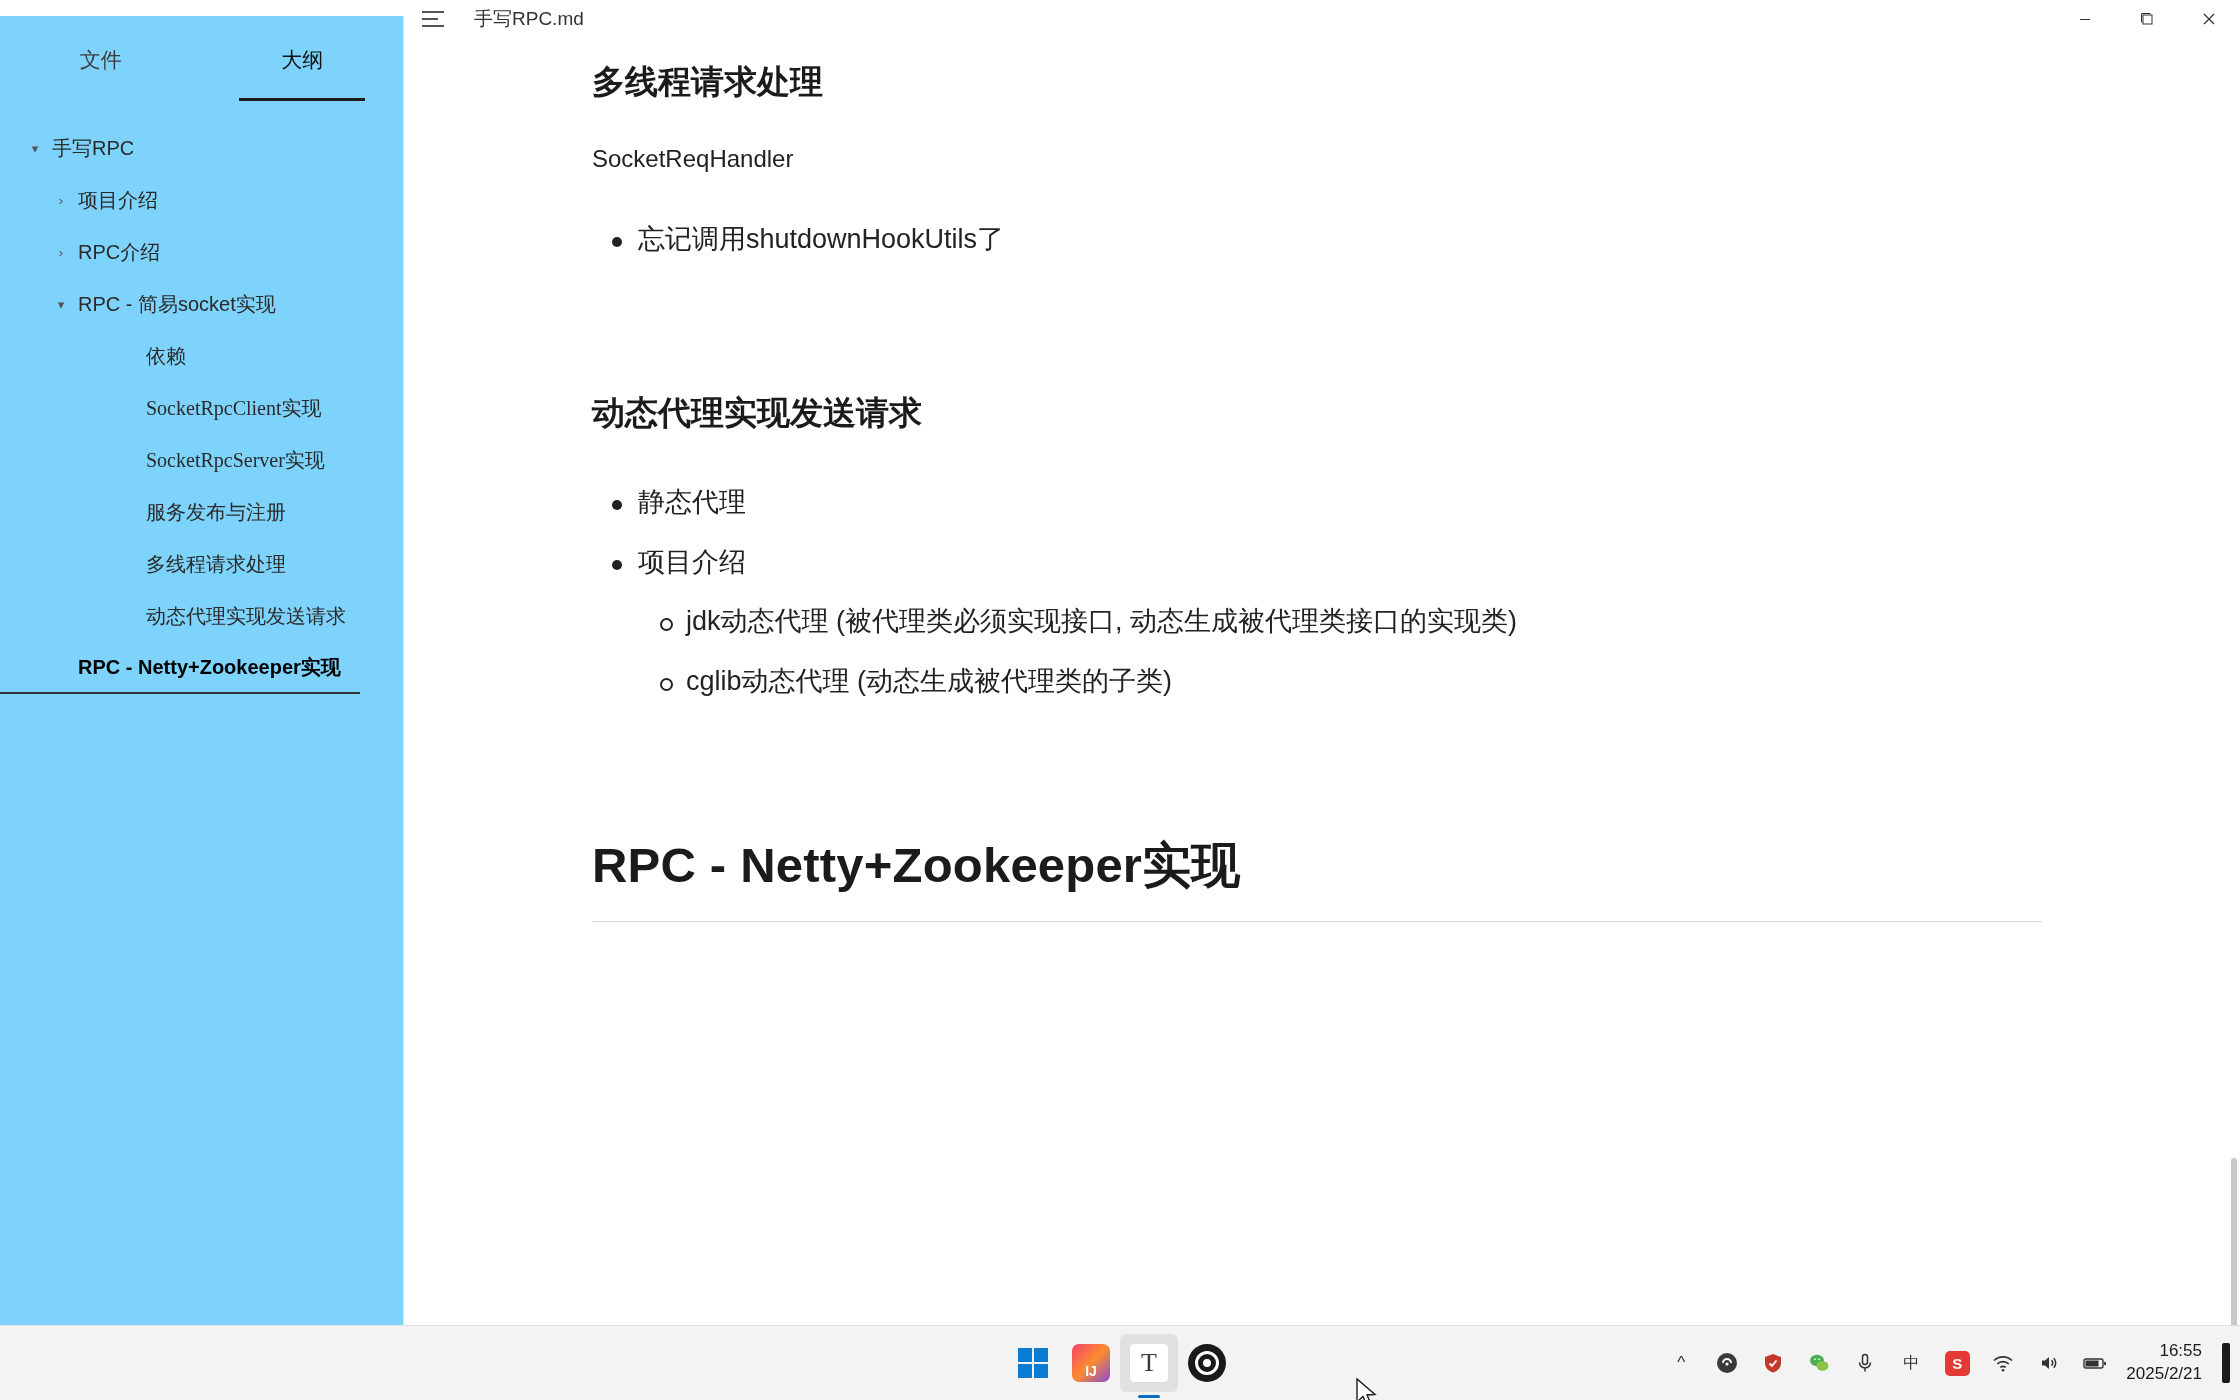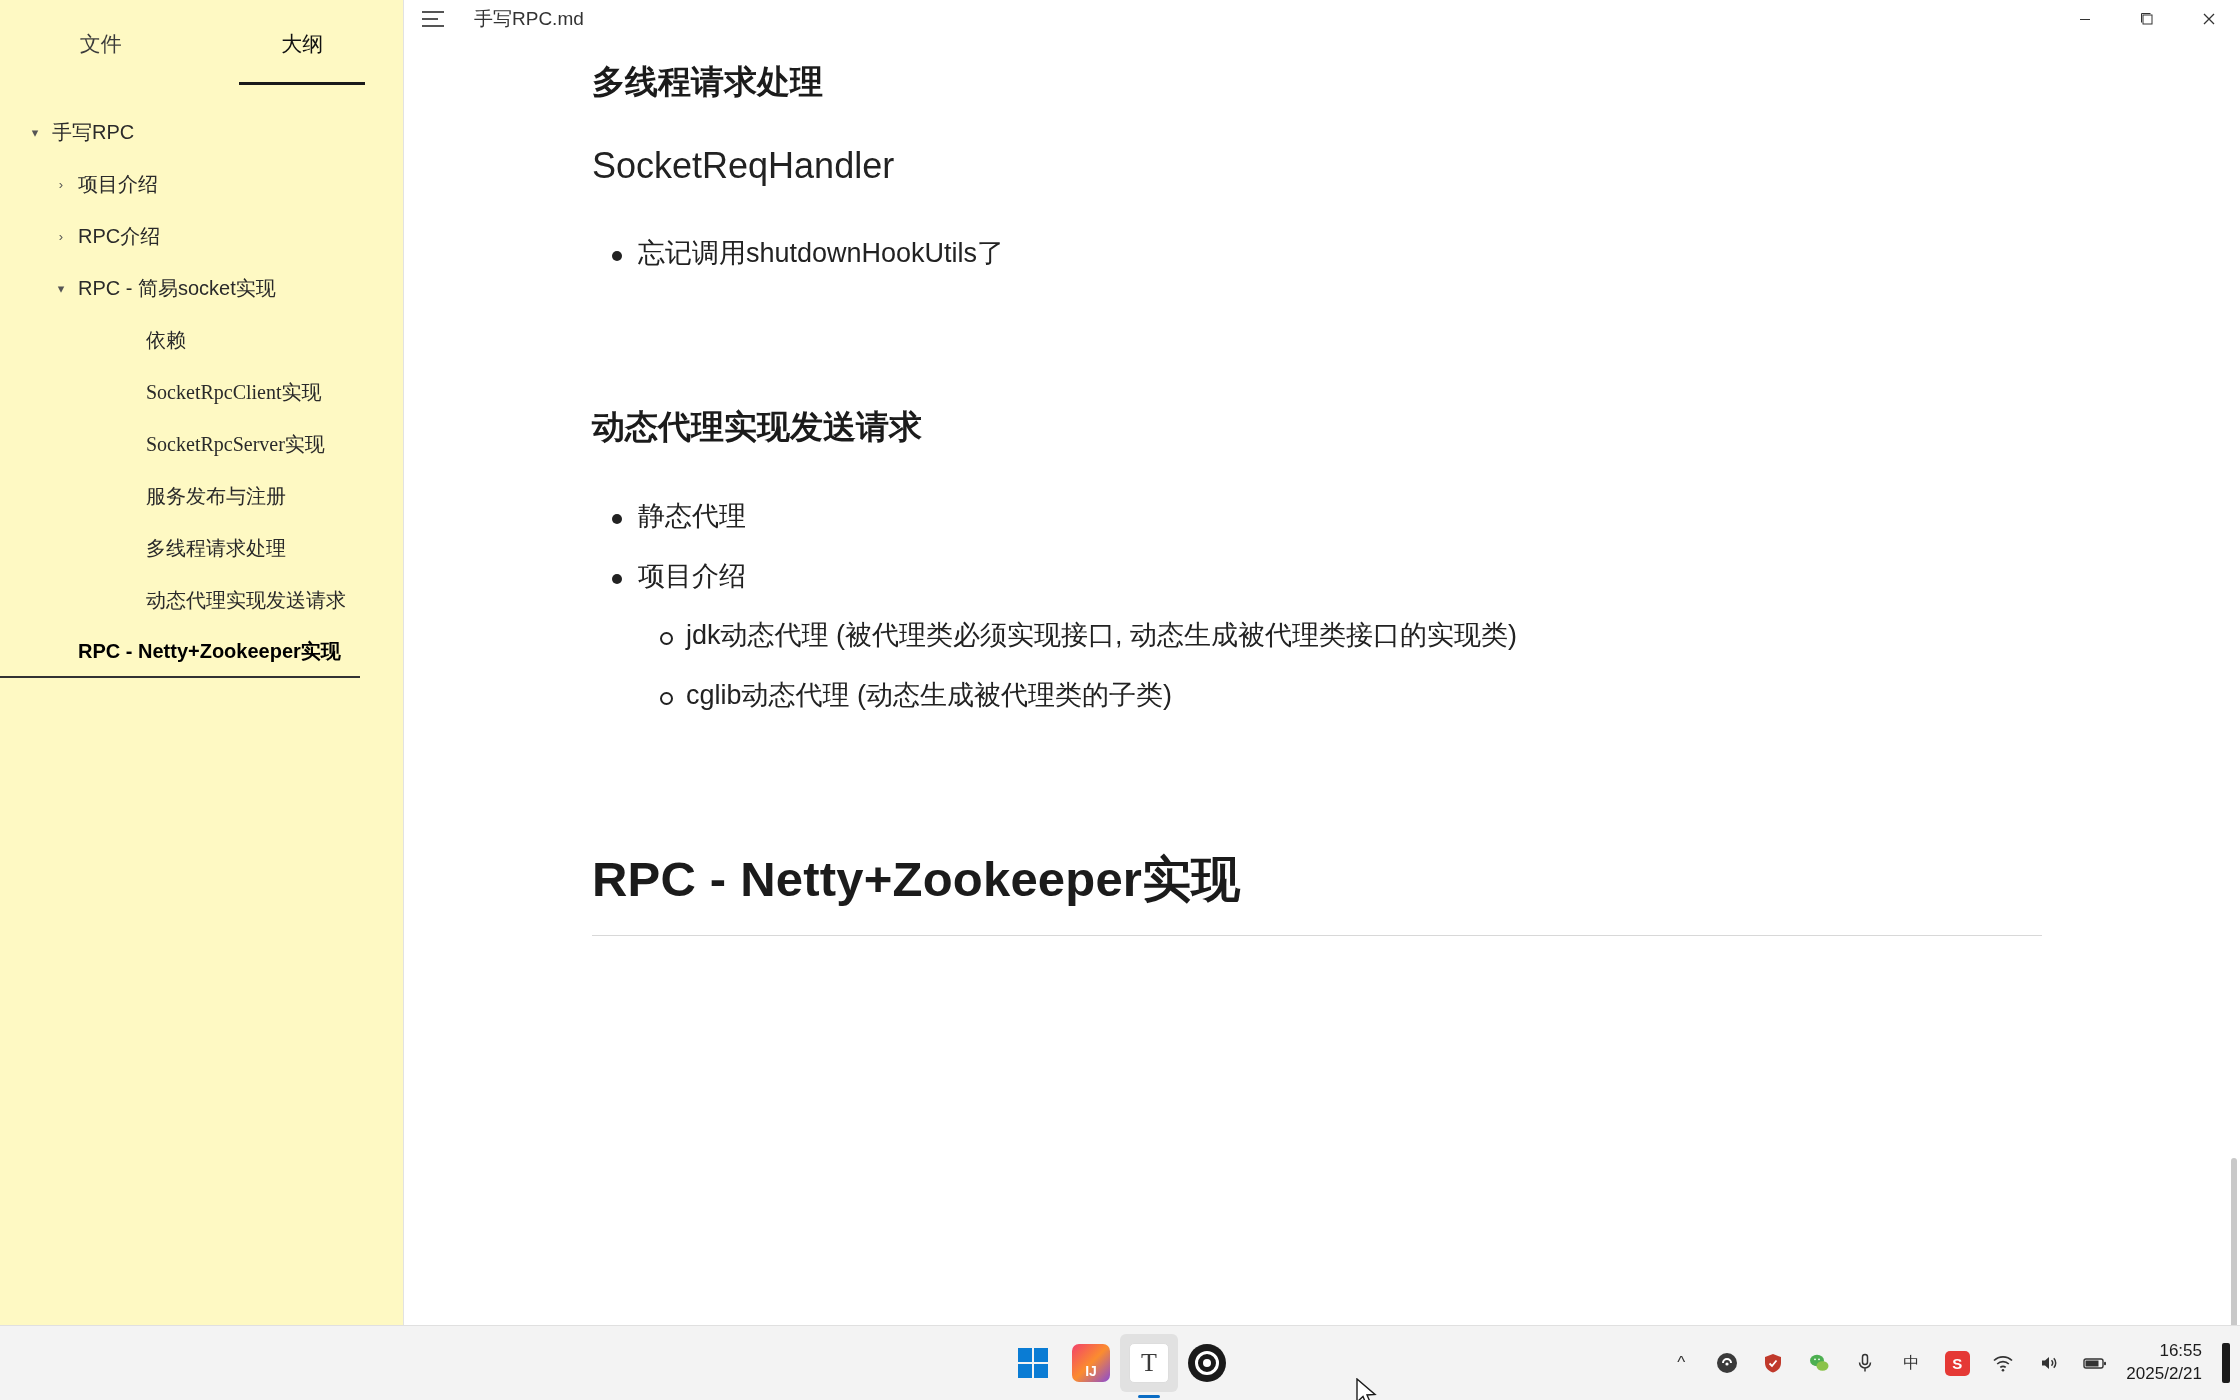--- a/index.html
+++ b/index.html
@@ -11,23 +11,23 @@
   }
   #app {
     position: relative;
     width: 2240px; height: 1400px;
     background: #ffffff;
   }
 
   
   #sidebar {
     position: absolute;
-    left: 0; top: 0;
+    left: 0; top: 16px;
     width: 404px; height: 1325px;
-    background: #fef9c3;
+    background: #7dd3fc;
     border-right: 1px solid #e2e2e2;
   }
   #sidebar-tabs {
     display: flex;
     height: 88px;
     align-items: stretch;
   }
   .side-tab {
     flex: 1;
     display: flex;
@@ -128,21 +128,21 @@
     left: 404px; top: 38px;
     width: 1836px; height: 1287px;
     background: #fff;
     overflow: hidden;
     padding: 0 0 0 0;
   }
   .doc-inner { padding: 22px 150px 0 188px; }
 
   h1.d { font-size: 49px; color: #1b1b1b; font-weight: bold; letter-spacing: 0.2px; }
   h2.d { font-size: 33px; color: #1b1b1b; font-weight: bold; }
-  p.d  { font-size: 36px; color: #222; font-weight: 400; }
+  p.d  { font-size: 24px; color: #222; font-weight: 400; }
 
   .sp-26 { height: 26px; }
   .sp-40 { height: 40px; }
   .sp-110 { height: 110px; }
 
   ul.d { list-style: none; }
   ul.d > li {
     position: relative;
     font-size: 27px;
     color: #222;

